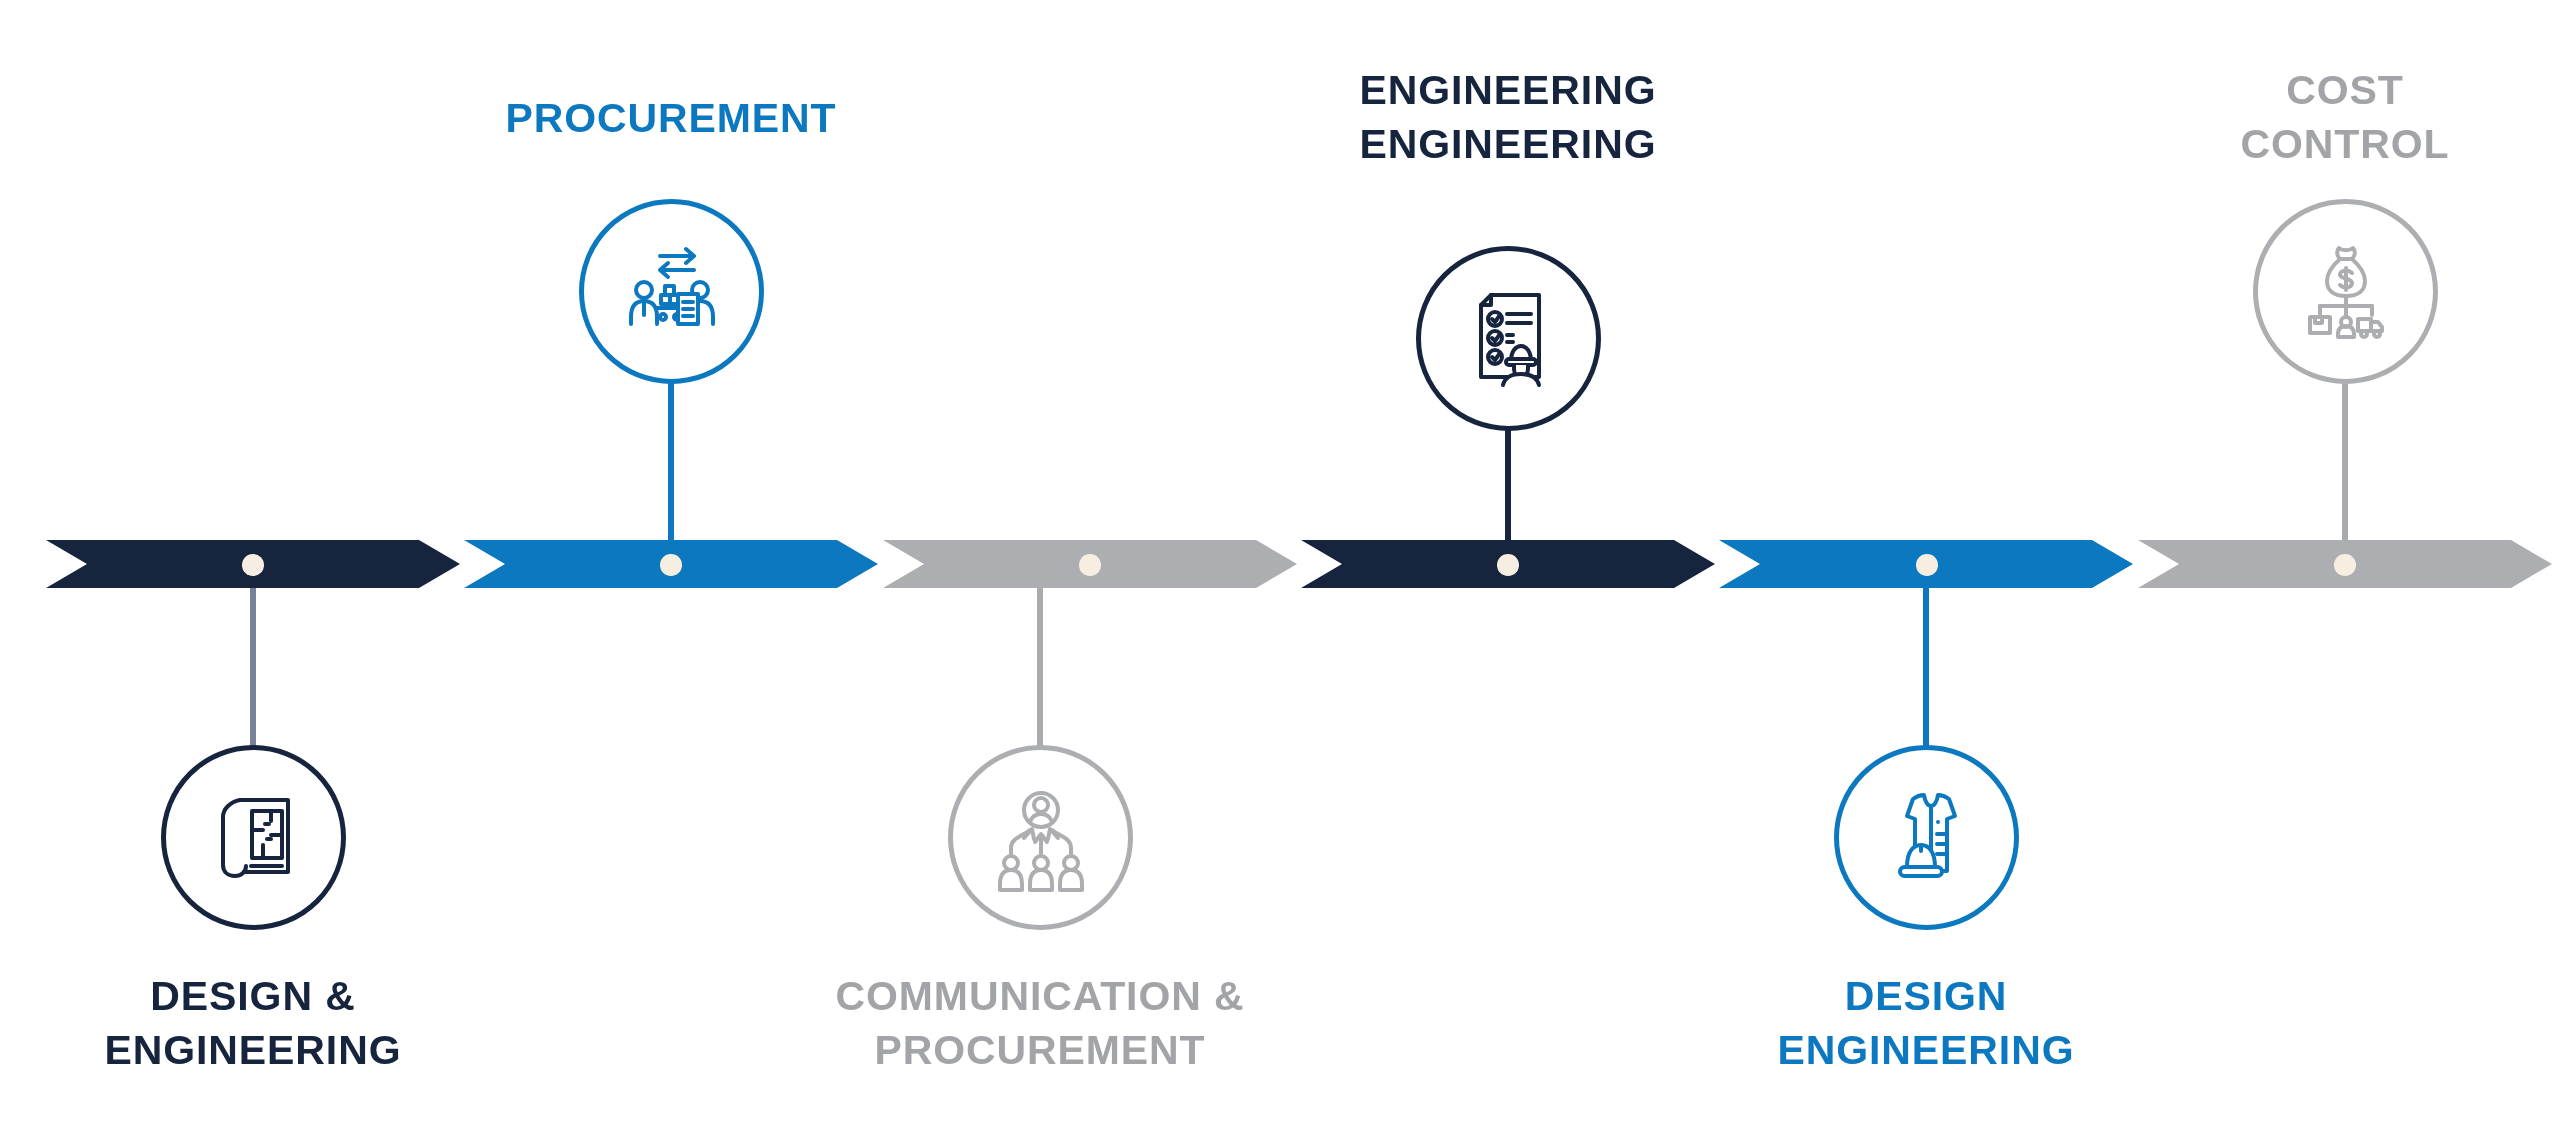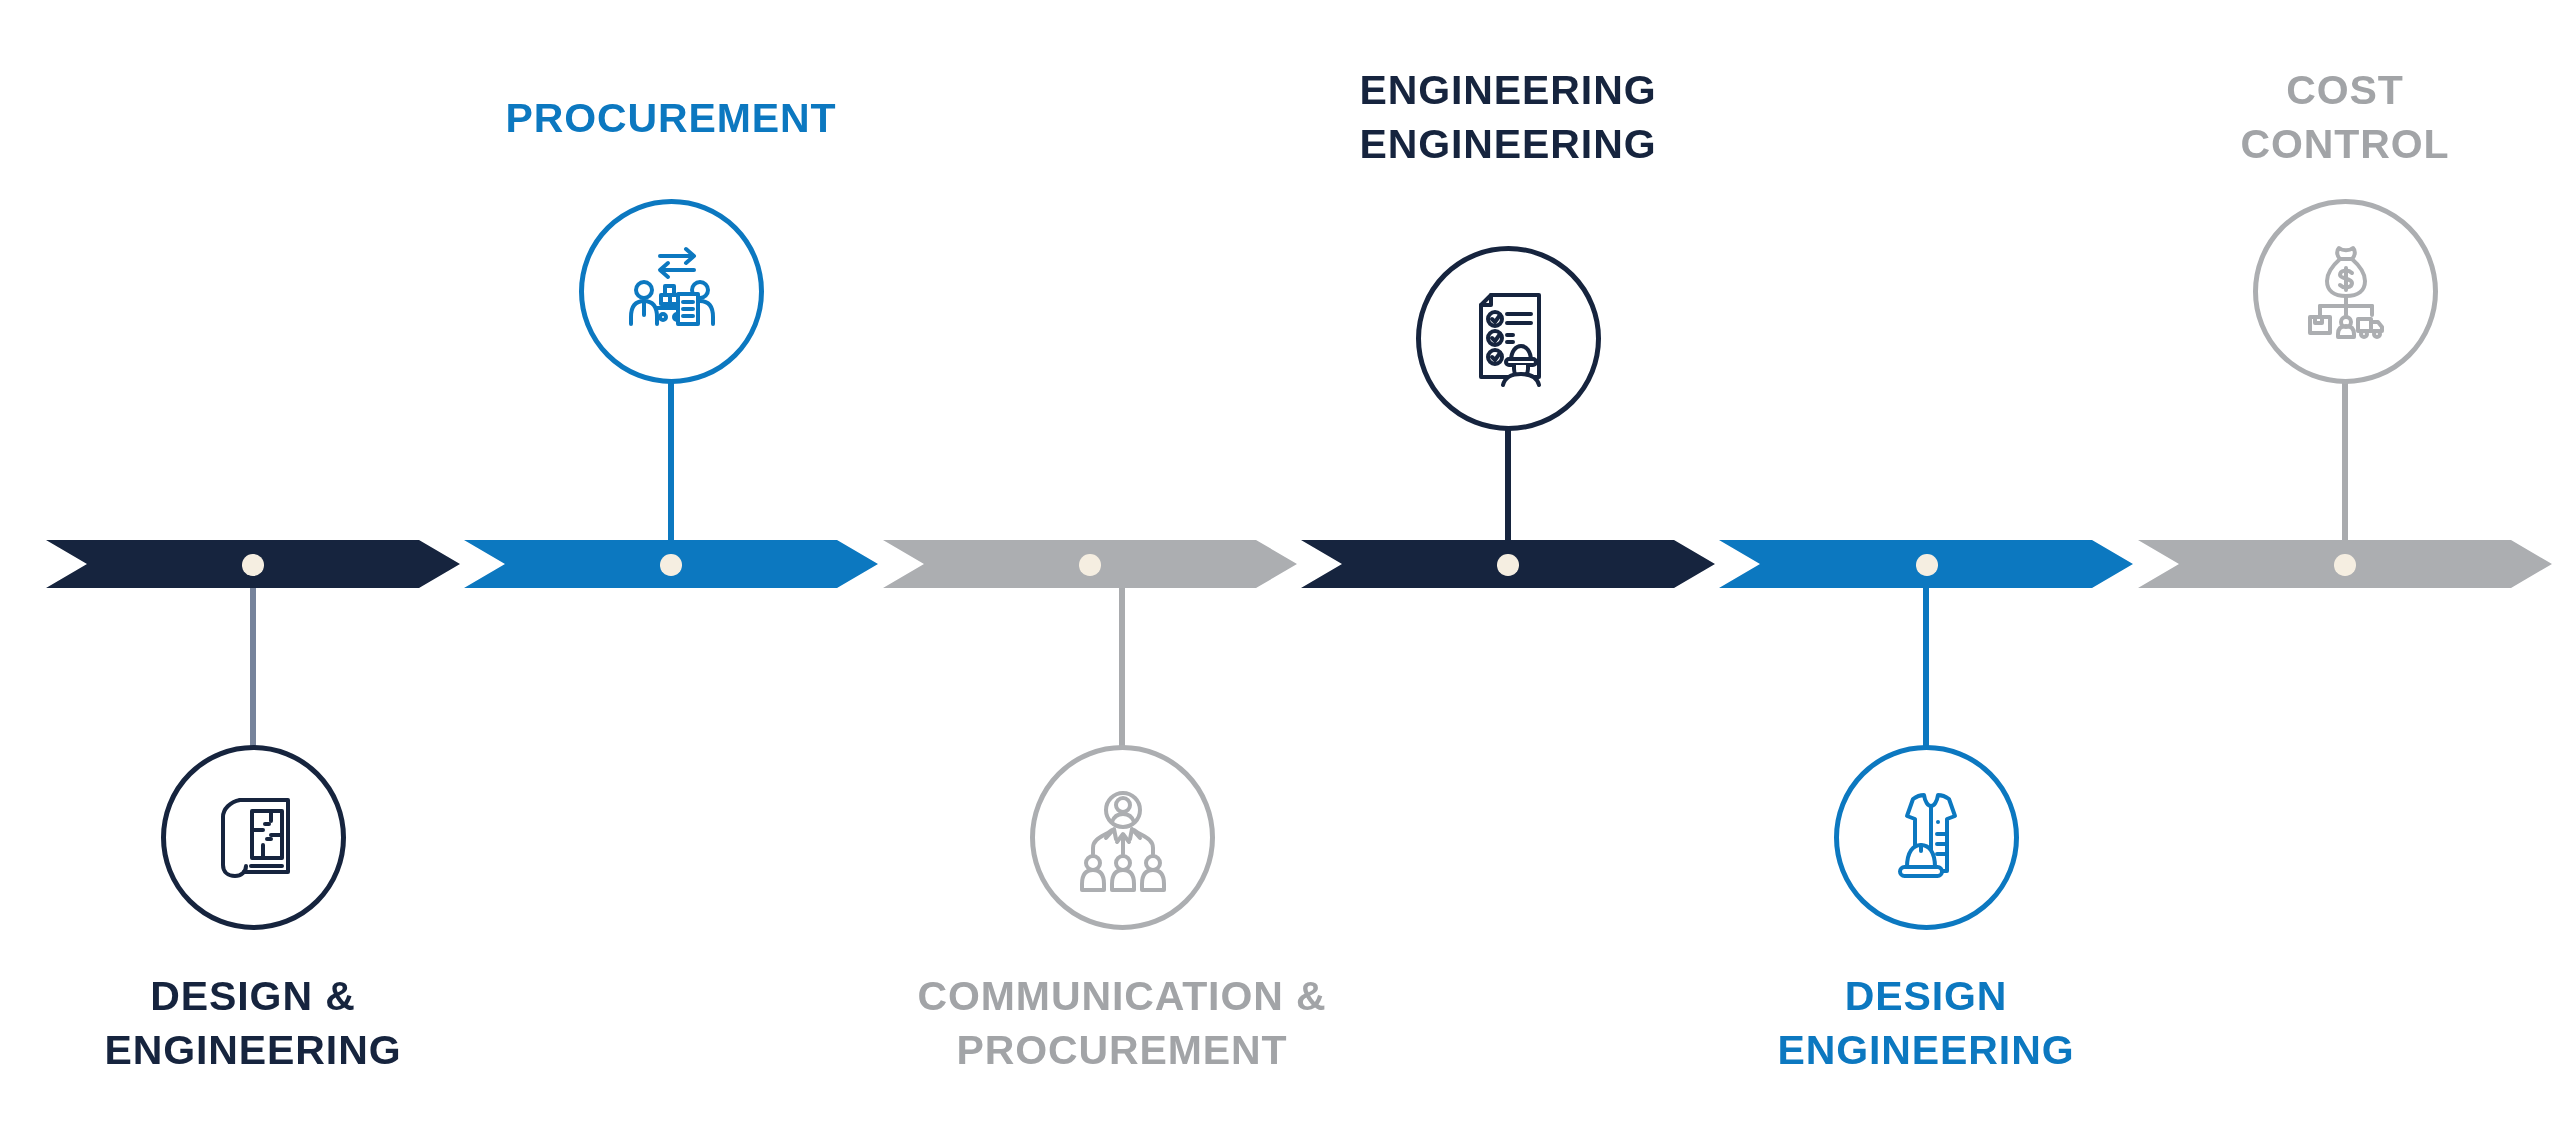--- a/index.html
+++ b/index.html
@@ -17,21 +17,21 @@
     z-index:2;
   }
   .g0{left:46px}.g1{left:464px}.g2{left:883px}.g3{left:1301px}.g4{left:1719px}.g5{left:2138px}
   .dot{
     position:absolute;top:554px;width:21.5px;height:21.5px;border-radius:50%;
     background:var(--dot,#f5eee1);z-index:3;
   }
   .d0{left:242px}.d1{left:660px}.d2{left:1079px}.d3{left:1497px}.d4{left:1916px}.d5{left:2334px}
   
   .stage{position:absolute;top:0;height:100%;width:466px;z-index:1;}
-  .s0{left:20px}.s1{left:438px}.s2{left:889px}.s3{left:1275px}.s4{left:1693px}.s5{left:2112px}
+  .s0{left:20px}.s1{left:438px}.s2{left:807px}.s3{left:1275px}.s4{left:1693px}.s5{left:2112px}
   .connector{position:absolute;left:50%;margin-left:-2.7px;width:5.4px;background:var(--conn-c,#999);}
   .below .connector{top:581px;height:170px;}
   .s1 .connector{top:380px;height:161px;}
   .s3 .connector{top:427px;height:114px;}
   .s5 .connector{top:380px;height:161px;}
   .circle{
     position:absolute;left:50%;margin-left:-92px;width:185px;height:185px;
     box-sizing:border-box;border:5.4px solid var(--ring-c,#999);border-radius:50%;
     background:#fff;display:flex;align-items:center;justify-content:center;
     color:var(--ring-c,#999);z-index:3;

